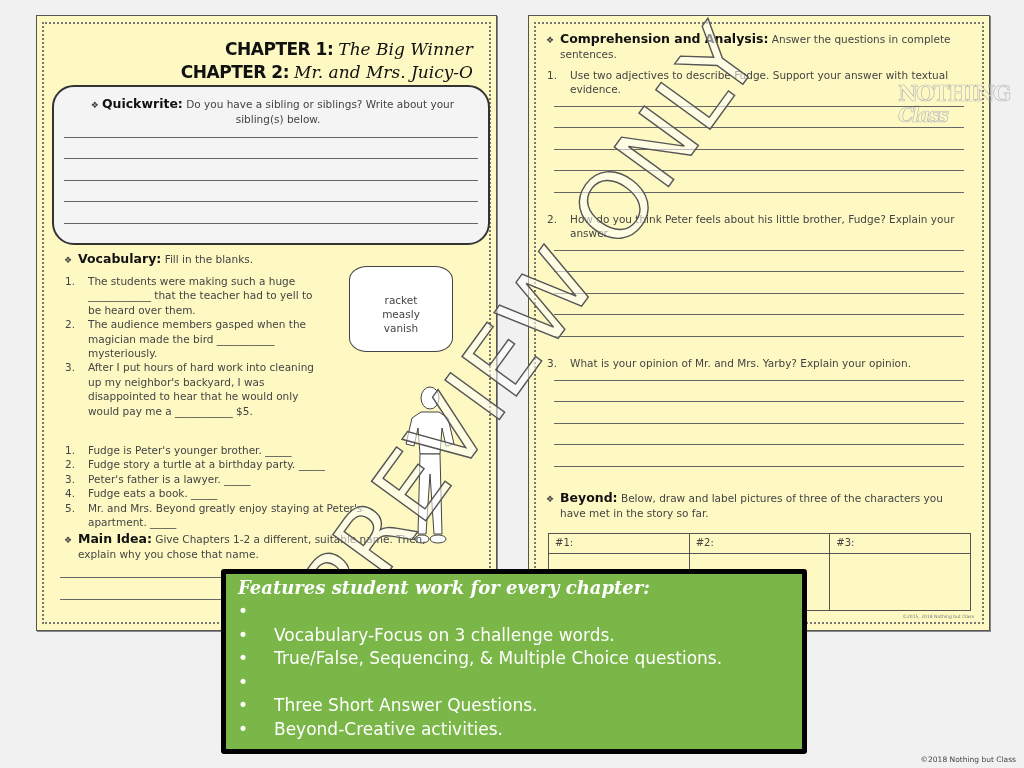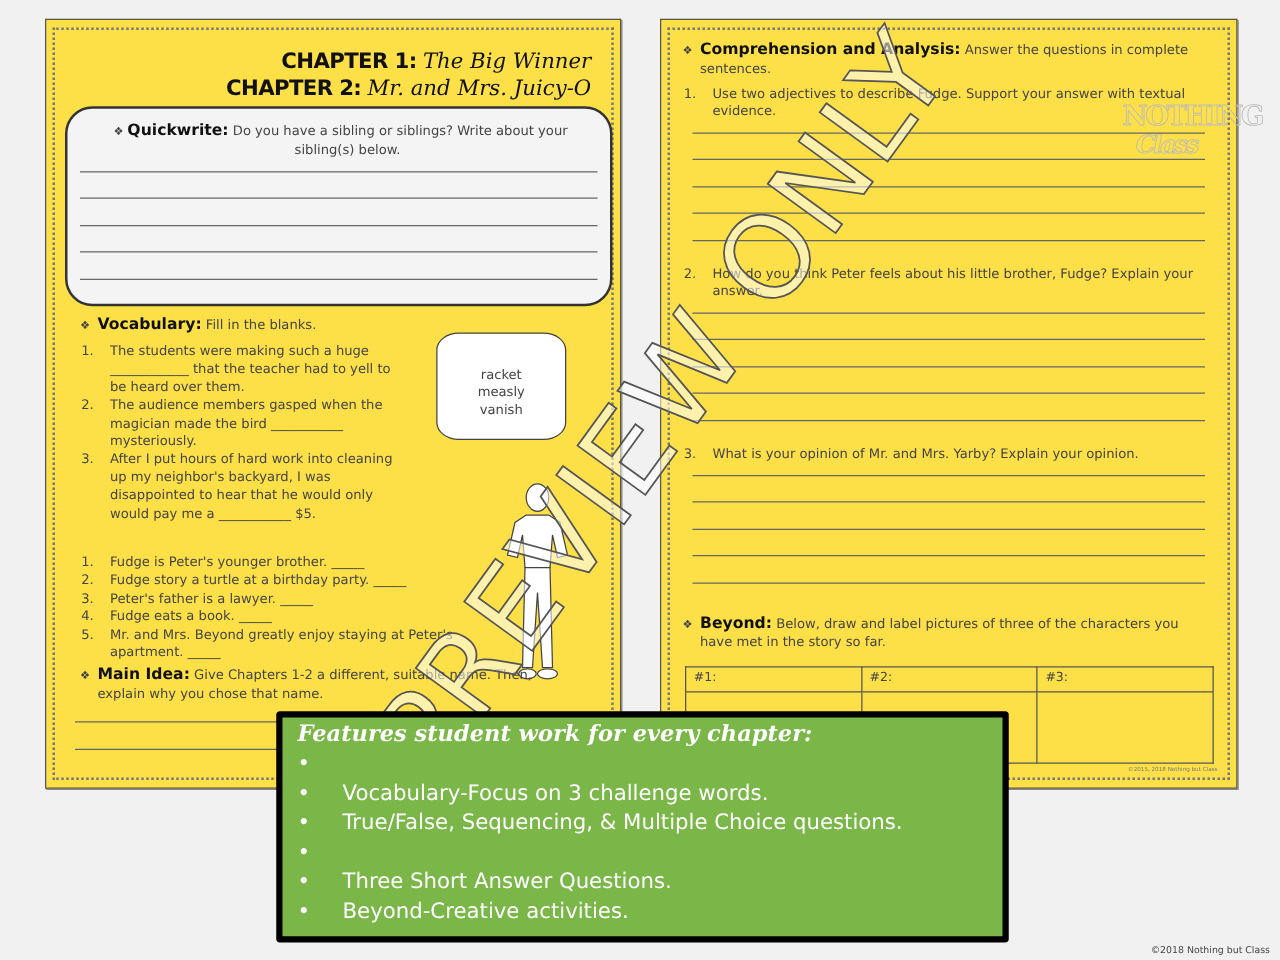--- a/index.html
+++ b/index.html
@@ -5,21 +5,21 @@
   * { box-sizing: border-box; margin: 0; padding: 0; }
   html, body { width: 1024px; height: 768px; overflow: hidden; }
   body {
     background: #f1f1f1;
     position: relative;
     font-family: "DejaVu Sans", sans-serif;
     color: #333;
   }
   .page {
     position: absolute;
-    background: #fde047;
+    background: #fef9c3;
     border: 1.5px solid #555;
     box-shadow: 1px 1px 0 #888;
   }
   .page-inner {
     position: absolute;
     left: 5px; top: 6px; right: 5px; bottom: 6px;
     border: 2px dotted #777;
   }
   #left-page { left: 36px; top: 15px; width: 461px; height: 616px; }
   #right-page { left: 528px; top: 15px; width: 462px; height: 616px; }
@@ -79,21 +79,21 @@
   }
   .beyond-table tr.hdr td { height: 20px; }
 
   .copyright-small {
     position: absolute; right: 8px; bottom: 3px; font-size: 4.5px; color: #777;
   }
   .logo {
     position: absolute; left: 362px; top: 58px; width: 70px; height: 56px;
     font-family: "DejaVu Serif", serif; color: transparent;
     -webkit-text-stroke: 0.7px #bbb; font-size: 22px; line-height: 22px;
-    letter-spacing: -2px; text-align: center; font-weight: bold;
+    letter-spacing: -2px; font-weight: bold;
   }
   .logo .l2 { font-style: italic; font-size: 20px; }
 
   .watermark {
     position: absolute; left: 160px; top: 270px; width: 740px;
     transform: rotate(-54deg); transform-origin: center center;
     font-family: "DejaVu Sans", sans-serif; font-size: 92px; font-weight: normal;
     color: rgba(255,255,255,0.55); -webkit-text-stroke: 1.4px #555;
     letter-spacing: 2px; text-align: center; white-space: nowrap;
     pointer-events: none;

